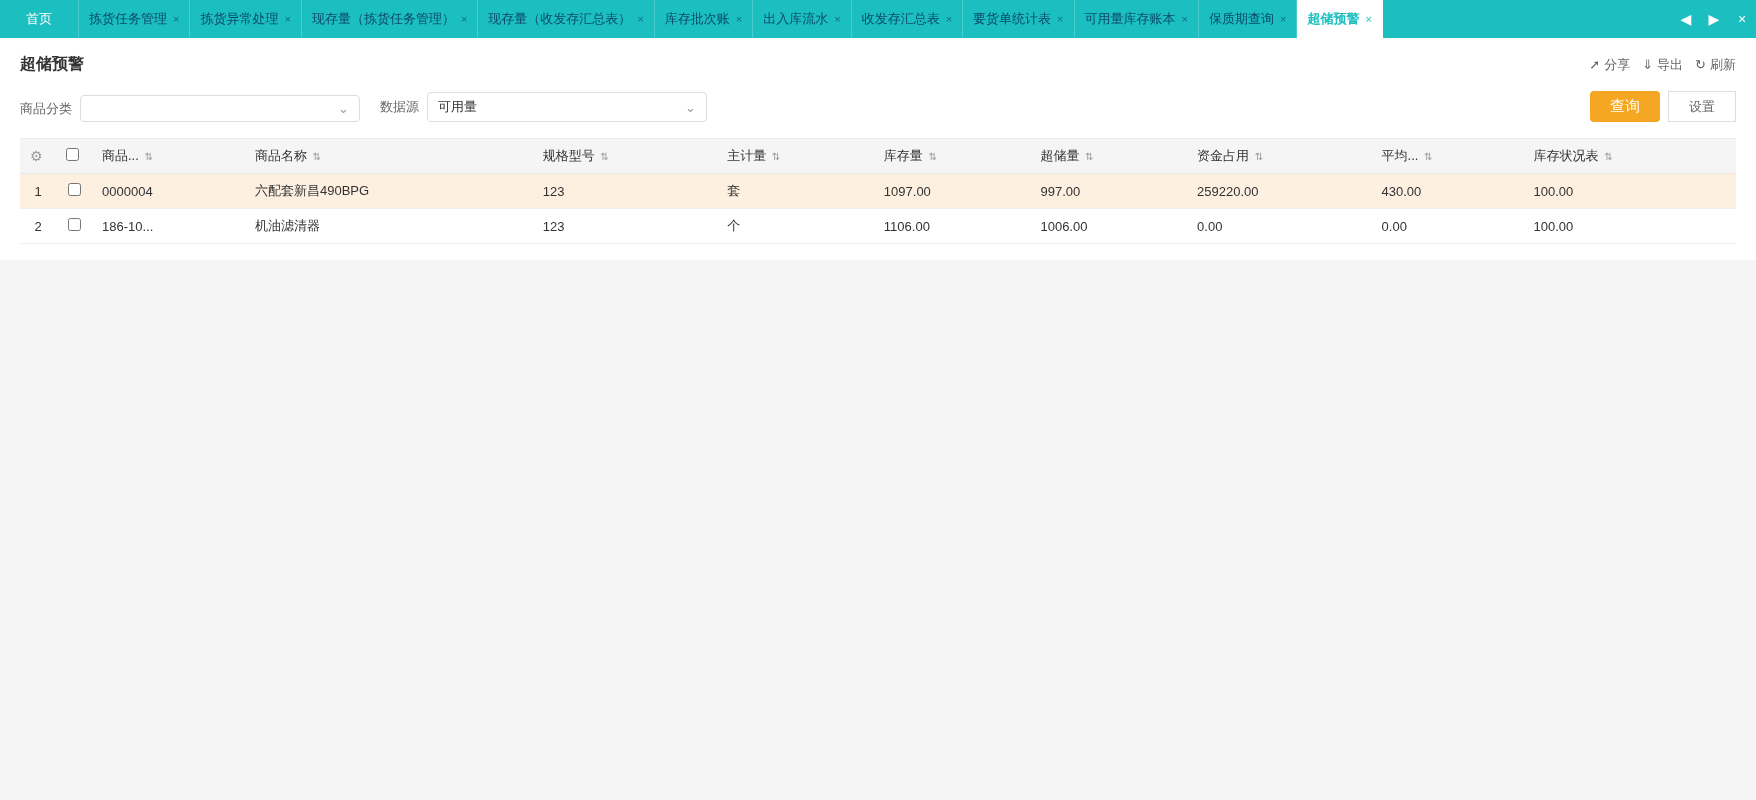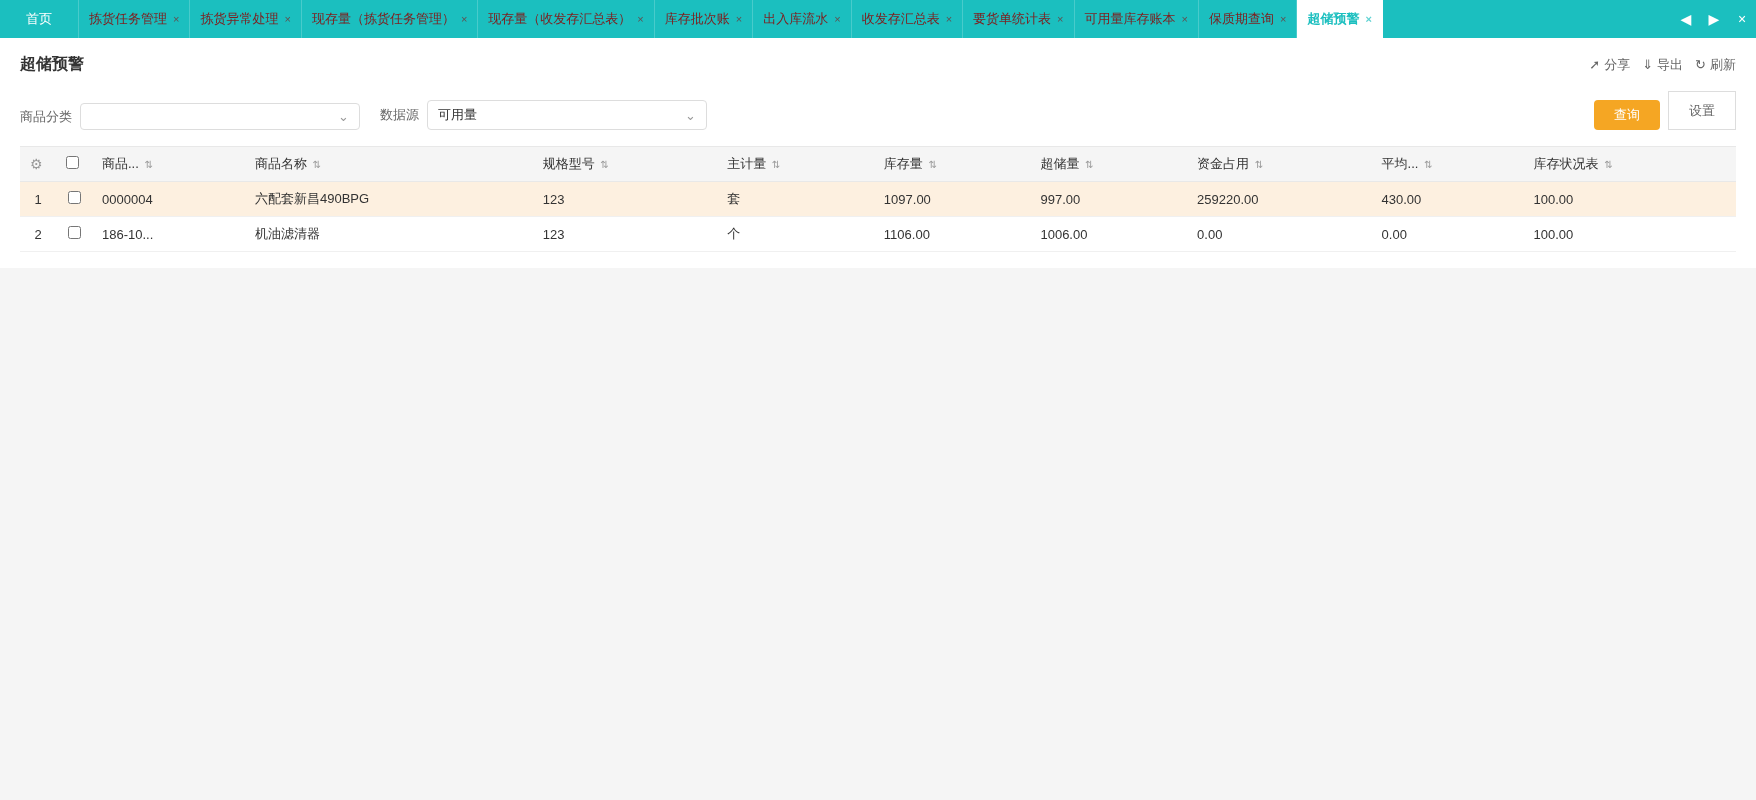--- a/index.html
+++ b/index.html
@@ -11,21 +11,21 @@
       align-items: center;
       background: #1bbfbf;
       height: 38px;
       overflow: hidden;
     }
     .top-nav .nav-item {
       display: flex;
       align-items: center;
       padding: 0 10px;
       height: 100%;
-      color: #7f1d1d;
+      color: #0c4a6e;
       font-size: 13px;
       white-space: nowrap;
       cursor: pointer;
       border-right: 1px solid rgba(255,255,255,0.2);
     }
     .top-nav .nav-item.active { background: #fff; color: #1bbfbf; font-weight: bold; }
     .top-nav .nav-item .close-btn {
       margin-left: 6px;
       font-size: 11px;
       opacity: 0.7;
@@ -123,24 +123,23 @@
       color: #333;
     }
     .filter-select .arrow { color: #999; margin-left: 8px; }
 
     .btn-query {
       background: #f5a623;
       color: #fff;
       border: none;
       border-radius: 4px;
       padding: 6px 20px;
-      font-size: 13px;
+      font-size: 15px;
       cursor: pointer;
       margin-left: auto;
-      margin-top: 9px;
     }
     .btn-settings {
       background: #fff;
       color: #666;
       border: 1px solid #ddd;
       border-radius: 0;
       padding: 5px 20px;
       font-size: 13px;
       cursor: pointer;
     }

